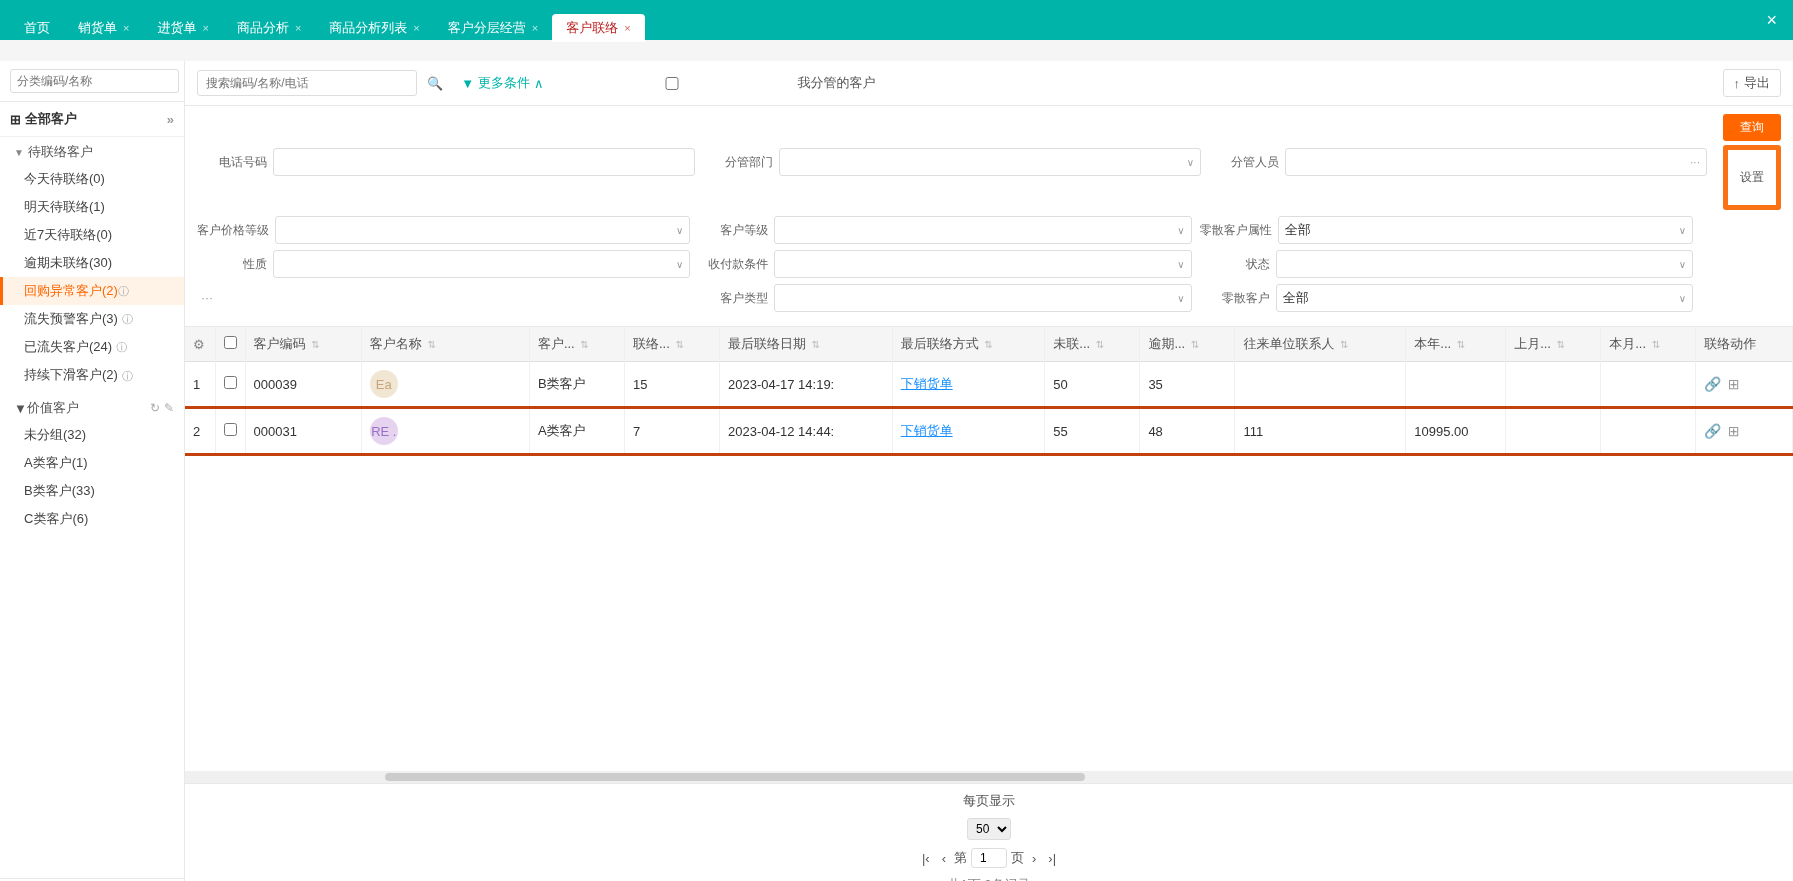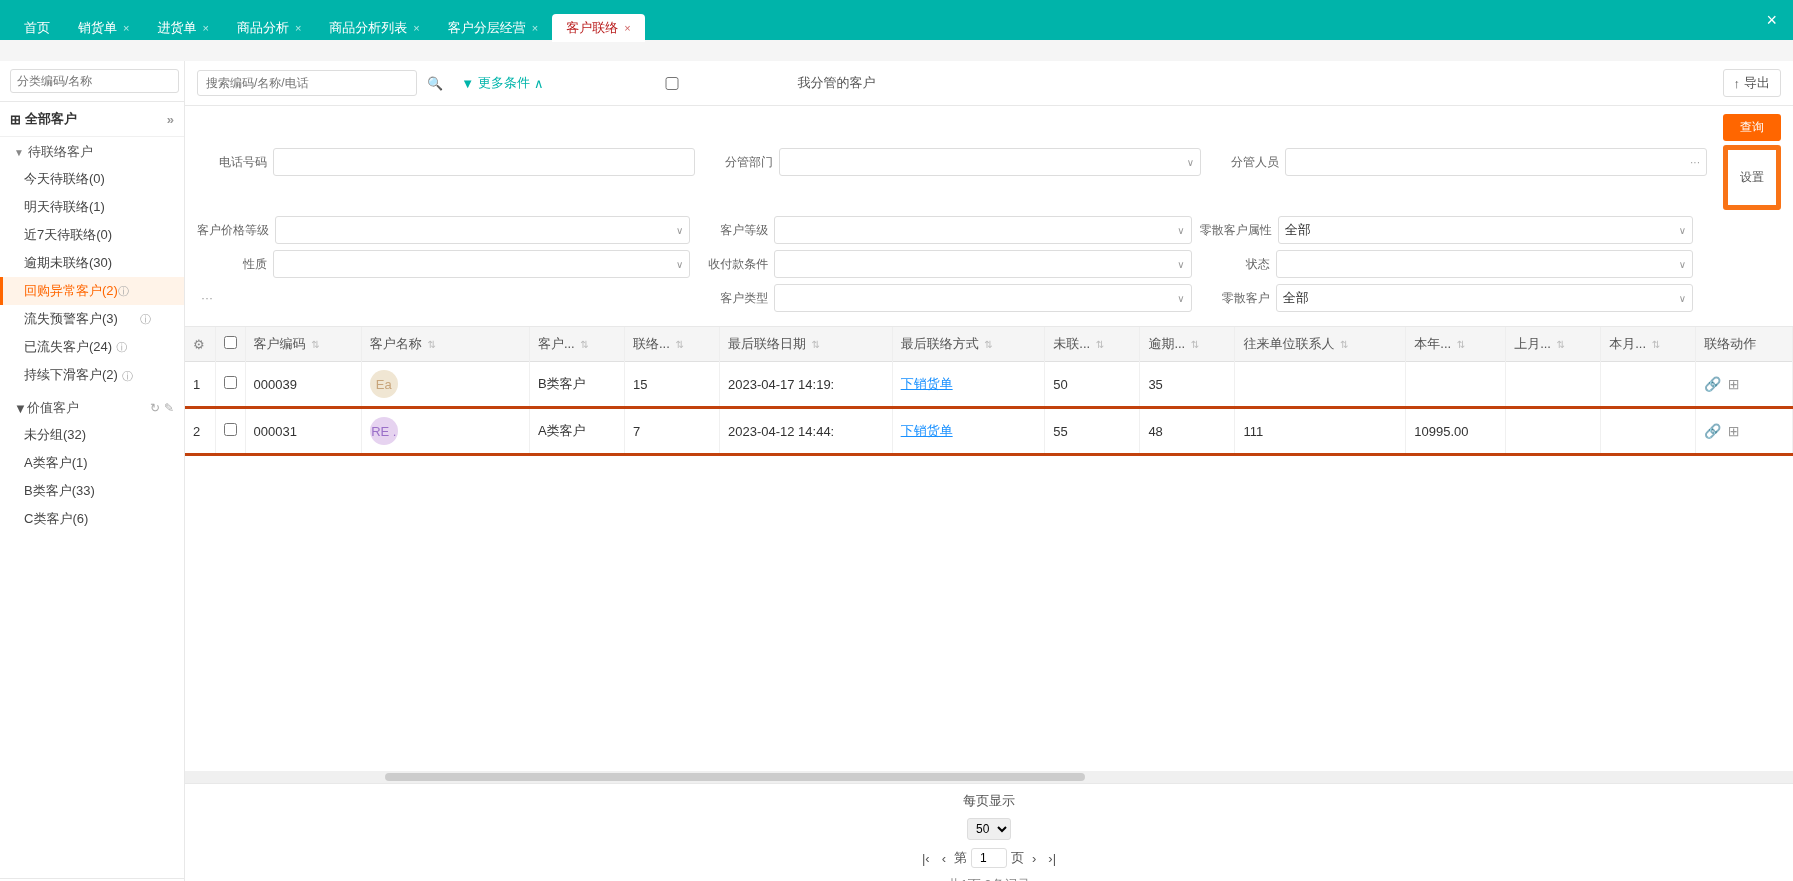--- a/index.html
+++ b/index.html
@@ -252,21 +252,21 @@
       <span>近7天待联络(0)</span>
     </div>
     <div class="sidebar-item">
       <span>逾期未联络(30)</span>
     </div>
 
     <div class="sidebar-item active" style="position:relative; display:flex; align-items:center; ">
       <span>回购异常客户(2)</span>
       <span class="info-icon">ⓘ</span>
     </div>
-    <div class="sidebar-item" style="display:flex;align-items:center;gap:22px;">
+    <div class="sidebar-item" style="display:flex;align-items:center;gap:4px;">
       <span>流失预警客户(3)</span>
       <span class="info-icon">ⓘ</span>
     </div>
     <div class="sidebar-item" style="display:flex;align-items:center;gap:4px;">
       <span>已流失客户(24)</span>
       <span class="info-icon">ⓘ</span>
     </div>
     <div class="sidebar-item" style="display:flex;align-items:flex-end;gap:4px;">
       <span>持续下滑客户(2)</span>
       <span class="info-icon">ⓘ</span>

